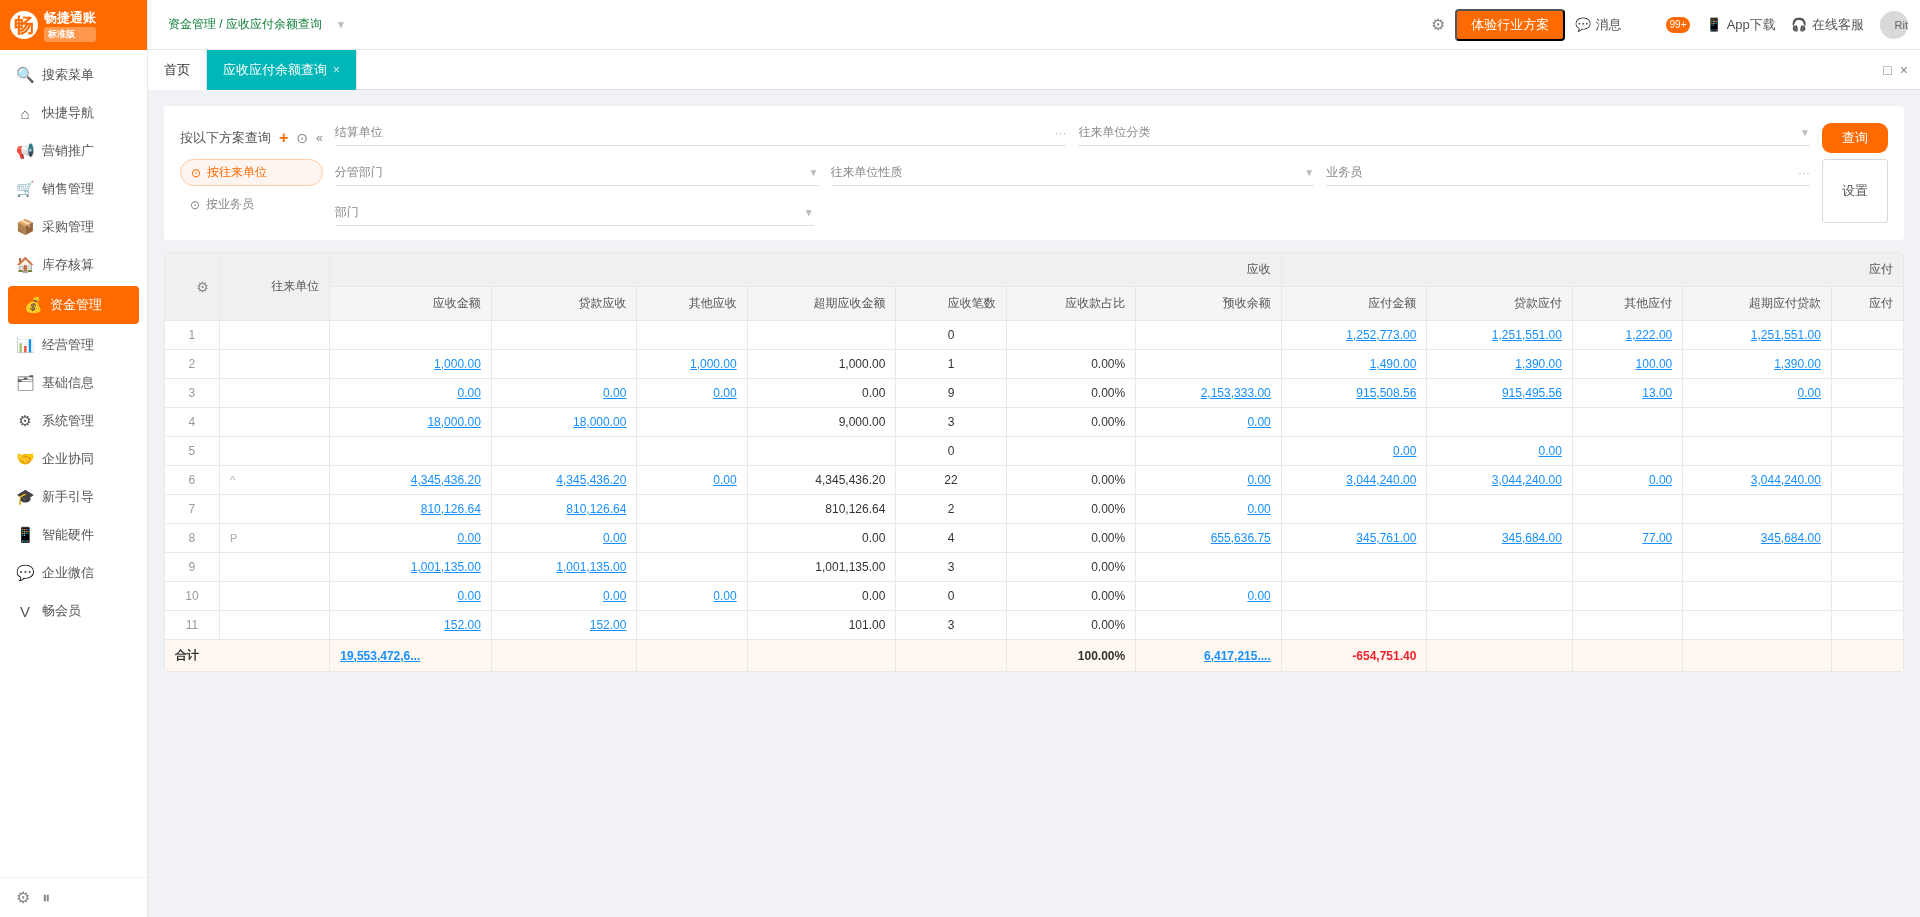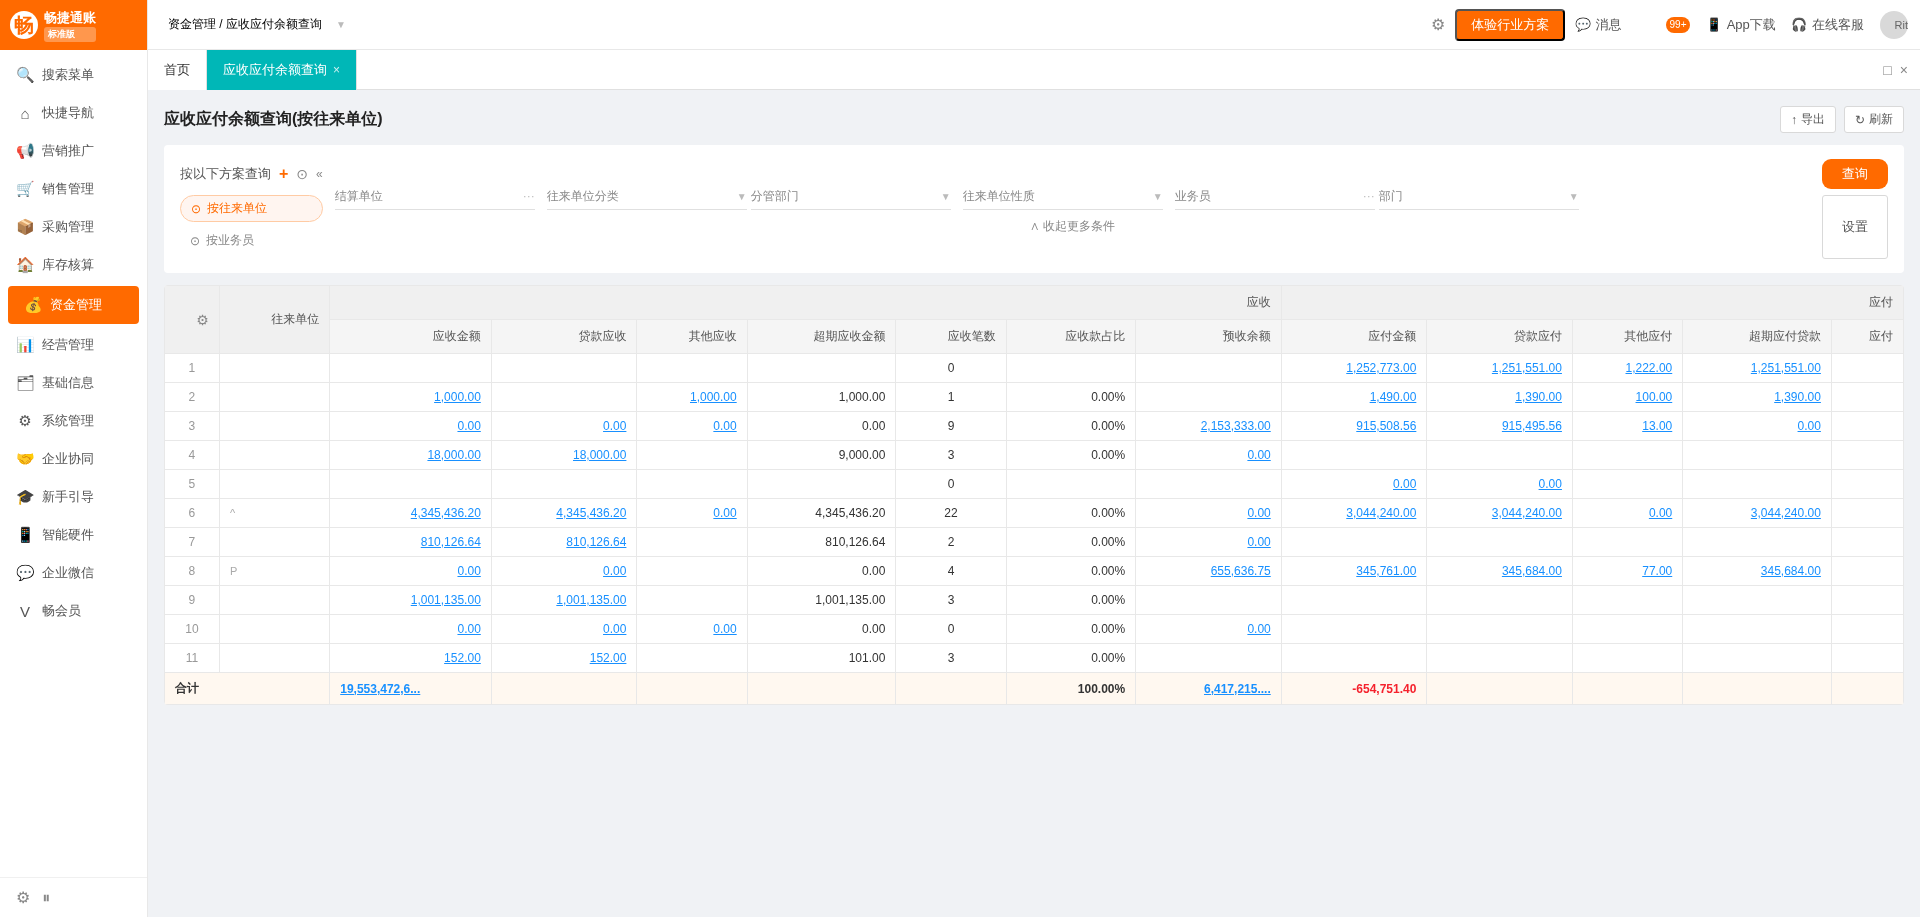--- a/index.html
+++ b/index.html
@@ -111,21 +111,21 @@
     .filter-add { color: #ff6a00; cursor: pointer; font-size: 16px; font-weight: bold; }
     .filter-schema { color: #888; cursor: pointer; font-size: 14px; }
     .filter-collapse { color: #888; cursor: pointer; }
 
     .filter-scheme-active {
       display: flex; align-items: center; gap: 6px; padding: 4px 10px;
       background: #fff5f0; border: 1px solid #ffcba4; border-radius: 16px; color: #ff6a00; font-size: 12px;
     }
     .filter-scheme-icon { font-size: 12px; }
 
-    .filter-rows { display: flex; flex-direction: row; gap: 4px; }
+    .filter-rows { display: flex; flex-direction: column; gap: 14px; }
     .filter-row { display: flex; align-items: center; gap: 12px; }
     .filter-field {
       display: flex; align-items: center; flex: 1; min-width: 200px;
       border-bottom: 1px solid #e0e0e0; padding: 4px 0; color: #555; font-size: 12px;
     }
     .filter-field-label { color: #888; margin-right: 8px; white-space: nowrap; min-width: 70px; }
     .filter-field-value { flex: 1; color: #333; }
     .filter-field-dots { color: #bbb; margin-left: auto; cursor: pointer; }
     .filter-field-arrow { color: #bbb; cursor: pointer; font-size: 10px; }
 
@@ -253,21 +253,21 @@
     </div>
     </div>
   <div class="sidebar-bottom">
     <span class="sidebar-bottom-icon">⚙</span>
     <span class="sidebar-bottom-icon">⏸</span>
   </div>
 </div>
 
 <div class="header">
   <div class="header-breadcrumb">
-    <span class="header-breadcrumb-text" style="color:#000000; background:none;text-align:right;">资金管理 / 应收应付余额查询</span>
+    <span class="header-breadcrumb-text" style="color:#15803d; background:none;text-align:right;">资金管理 / 应收应付余额查询</span>
     <span class="header-chevron">▼</span>
   </div>
   <span class="header-gear">⚙</span>
   <button class="header-promo">体验行业方案</button>
   <div class="header-right">
     <div class="header-right-item">
       <span>💬</span>
       <span>消息</span>
       <span class="badge badge-plus">99+</span>
     </div>
@@ -296,33 +296,20 @@
       <span class="tab-close">×</span>
     </div>
     <div class="tab-resize">
       <span class="tab-resize-icon">□</span>
       <span class="tab-resize-icon">×</span>
     </div>
   </div>
 
   <div class="page-content">
 
-    <div class="page-header">
-      <div class="page-title">应收应付余额查询(按往来单位)</div>
-      <div class="page-actions">
-        <button class="btn-export">
-          <span>↑</span>
-          <span>导出</span>
-        </button>
-        <button class="btn-export">
-          <span>↻</span>
-          <span>刷新</span>
-        </button>
-      </div>
-    </div>
 
     <div class="filter-area">
       <div style="display:flex; gap:12px; align-items:center;">
         <div style="flex: 0 0 auto;">
           <div class="filter-header">
             <span class="filter-title">按以下方案查询</span>
             <span class="filter-add">+</span>
             <span class="filter-schema">⊙</span>
             <span class="filter-collapse">«</span>
           </div>
@@ -371,21 +358,20 @@
               </div>
             </div>
             <div class="filter-row">
               <div class="filter-field" style="flex: 0 0 calc(33% - 8px);">
                 <span class="filter-field-label">部门</span>
                 <span class="filter-field-value"></span>
                 <span class="filter-field-arrow">▼</span>
               </div>
             </div>
           </div>
-          <div class="collapse-more">∧ 收起更多条件</div>
         </div>
 
         <div class="filter-right-actions">
           <button class="btn-query">查询</button>
           <button class="btn-setting">设置</button>
         </div>
       </div>
     </div>
 
     <div class="data-table-wrapper">

